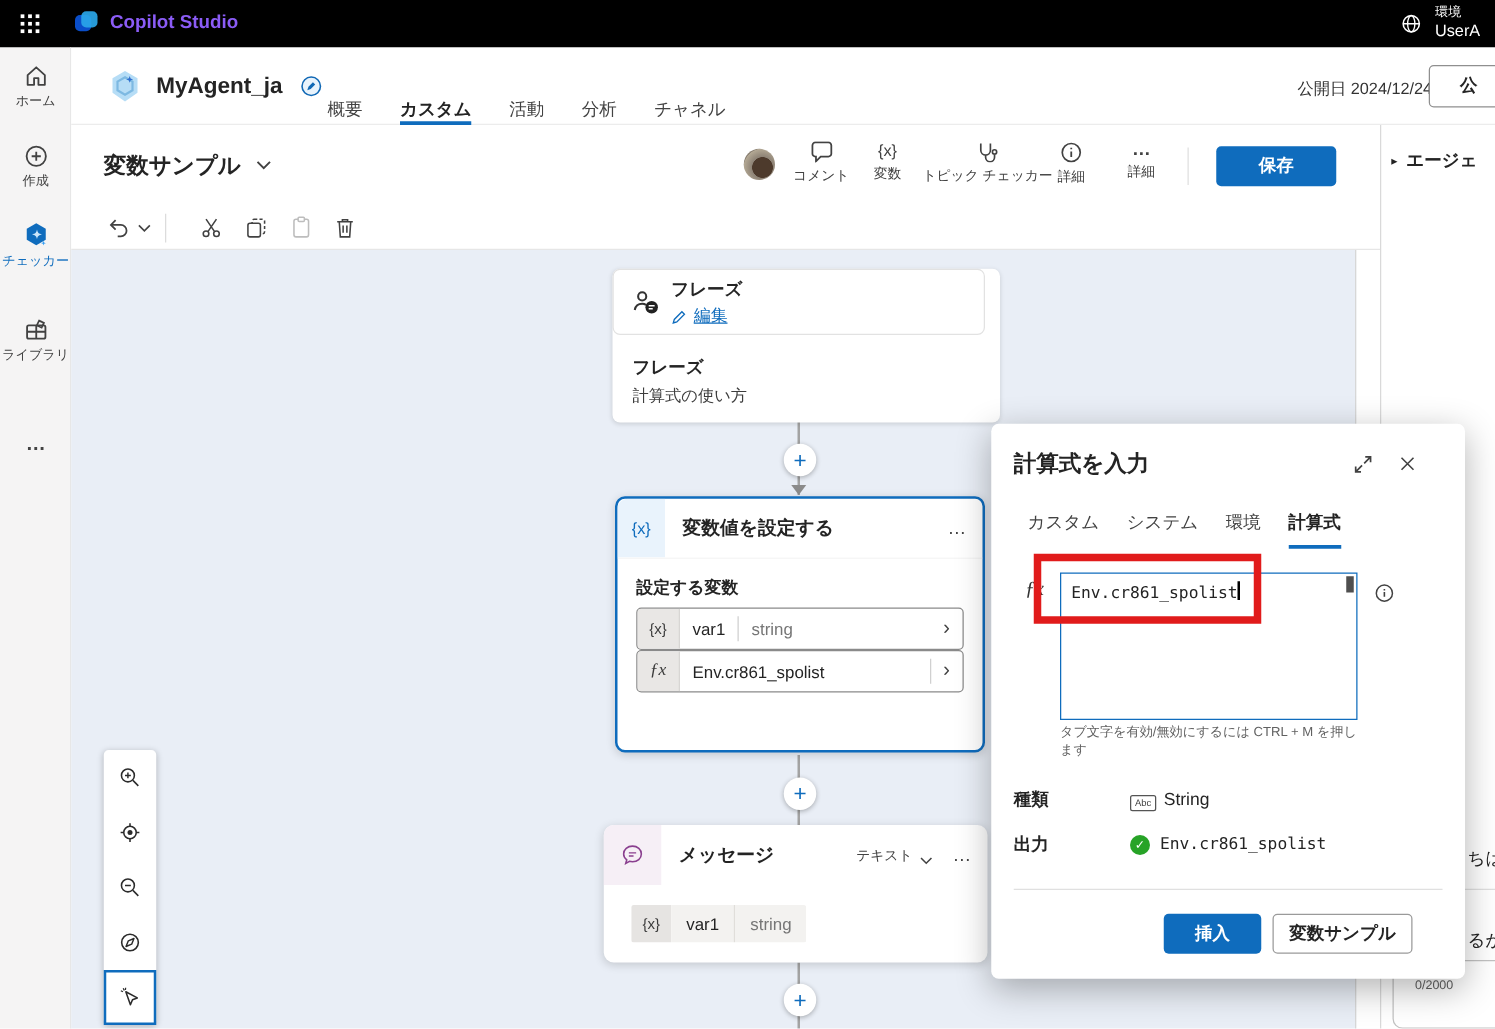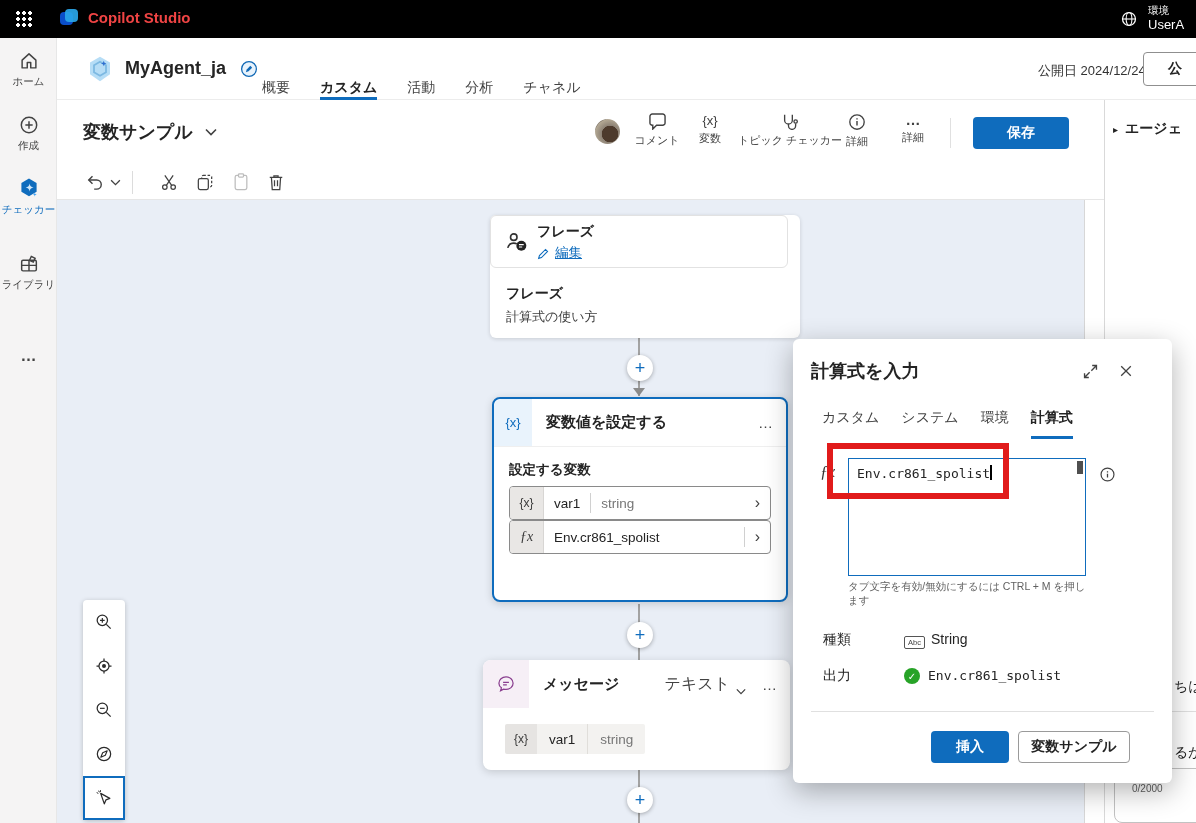--- a/index.html
+++ b/index.html
@@ -13,21 +13,21 @@
   .mono{font-family:"DejaVu Sans Mono","Liberation Mono",monospace;}
   svg{display:block;}
 
   
   .topbar{left:0;top:0;width:1196px;height:38px;background:#000;color:#fff;}
   .waffle{left:16px;top:11px;width:16px;height:16px;
     background:radial-gradient(circle,#fff 1.6px,transparent 1.8px) -1px -1px/6px 6px;}
   .logo{left:60px;top:9px;width:19px;height:19px;}
   .logo .sq1{position:absolute;left:0;top:3px;width:13px;height:13px;background:#0a4ec9;border-radius:4px;}
   .logo .sq2{position:absolute;left:5px;top:0;width:13px;height:13px;background:#2aa6e8;border-radius:4px;opacity:.92;}
-  .apptitle{left:88px;top:9px;font-size:15px;font-weight:bold;color:#ef4444;}
+  .apptitle{left:88px;top:9px;font-size:15px;font-weight:bold;color:#8b5cf6;}
   .envwrap{left:1148px;top:4px;line-height:1.25;color:#fff;}
   .envlabel{font-size:10.5px;}
   .envuser{font-size:13px;white-space:nowrap;}
 
   
   .rail{left:0;top:38px;width:57px;height:785px;background:#f5f4f4;border-right:1px solid #e7e7e7;}
   .rail-item{left:0;width:57px;text-align:center;font-size:10.5px;color:var(--sub);line-height:1.25;cursor:pointer;}
   .rail-item svg{margin:0 auto 3px auto;}
   .rail-item.active{color:var(--accent);}
 
@@ -87,21 +87,21 @@
     font-size:12px;color:#3b3b3b;border-right:1px solid #d8d6d4;}
   .chip.fx{font-style:italic;font-family:"Liberation Serif","DejaVu Serif",serif;font-size:14px;}
   .iv{margin-left:10px;font-size:13.5px;}
   .sep{width:1px;height:20px;background:#d0d0d0;margin-left:10px;}
   .ghost{margin-left:10px;font-size:13.5px;color:#767676;}
   .spacer{flex:1;}
   .chev{margin:0 10px;color:var(--sub);}
 
   .message{left:483px;top:660px;width:307px;height:110px;}
   .message .icon-cell{width:46px;background:#f6eff6;}
-  .mode{margin-left:auto;display:flex;align-items:flex-end;gap:6px;font-size:16px;color:var(--sub);cursor:pointer;}
+  .mode{margin-left:auto;display:flex;align-items:flex-end;gap:6px;font-size:11px;color:var(--sub);cursor:pointer;}
   .pill{position:absolute;left:22px;top:64px;height:30px;display:flex;align-items:center;border-radius:2px;overflow:hidden;}
   .pill .pchip{height:30px;width:32px;background:#e6e4e2;display:flex;align-items:center;justify-content:center;font-size:12px;color:#3b3b3b;}
   .pill .pseg{height:30px;background:#f3f2f0;display:flex;align-items:center;padding:0 12px;font-size:13.5px;}
   .pill .psep{width:1px;height:30px;background:#e0deda;}
   .pill .pghost{color:#767676;}
 
   .zoom-toolbar{left:83px;top:600px;width:42px;height:220px;background:#fff;border-radius:4px;box-shadow:0 1px 5px rgba(0,0,0,.22);}
   .zt{width:42px;height:44px;display:flex;align-items:center;justify-content:center;cursor:pointer;}
   .zt.active{outline:2px solid var(--accent);outline-offset:-2px;}
 
@@ -115,21 +115,21 @@
   .dtab.active{font-weight:bold;color:var(--ink);border-bottom-color:var(--accent);}
   .fx-mark{position:absolute;left:27px;top:124px;font-family:"Liberation Serif","DejaVu Serif",serif;
     font-style:italic;font-size:16px;color:#333;}
   .formula-box{position:absolute;left:55px;top:119px;width:238px;height:118px;border:1px solid var(--accent);background:#fff;}
   .formula-text{position:absolute;left:8px;top:6px;font-size:13px;white-space:nowrap;}
   .caret{display:inline-block;width:1.5px;height:15px;background:#000;vertical-align:-2px;}
   .fscroll{position:absolute;right:2px;top:2px;width:6px;height:112px;}
   .fthumb{width:6px;height:13px;background:#4f4f4f;}
   .dlg-info{position:absolute;left:306px;top:127px;}
   .hint{position:absolute;left:55px;top:240px;width:244px;font-size:10.5px;color:var(--faint);line-height:1.35;}
-  .krow-label{position:absolute;left:18px;font-size:14px;font-weight:normal;margin-left:12px;}
+  .krow-label{position:absolute;left:18px;font-size:14px;font-weight:bold;}
   .abc-box{position:absolute;left:111px;top:297px;width:21px;height:13px;border:1px solid #555;border-radius:2px;
     font-size:7.5px;color:#444;display:flex;align-items:center;justify-content:center;}
   .kind-val{position:absolute;left:138px;top:292px;font-size:14px;}
   .check{position:absolute;left:111px;top:329px;width:16px;height:16px;border-radius:50%;background:var(--green);
     color:#fff;font-size:10px;font-weight:bold;display:flex;align-items:center;justify-content:center;}
   .out-val{position:absolute;left:135px;top:329px;font-size:13px;}
   .dlg-divider{position:absolute;left:18px;top:372px;width:343px;height:1px;background:var(--line);}
   .btn{position:absolute;top:392px;height:32px;border-radius:4px;font-size:14px;font-weight:bold;
     display:flex;align-items:center;justify-content:center;cursor:pointer;}
   .btn-insert{left:138px;width:78px;background:var(--accent);color:#fff;}

